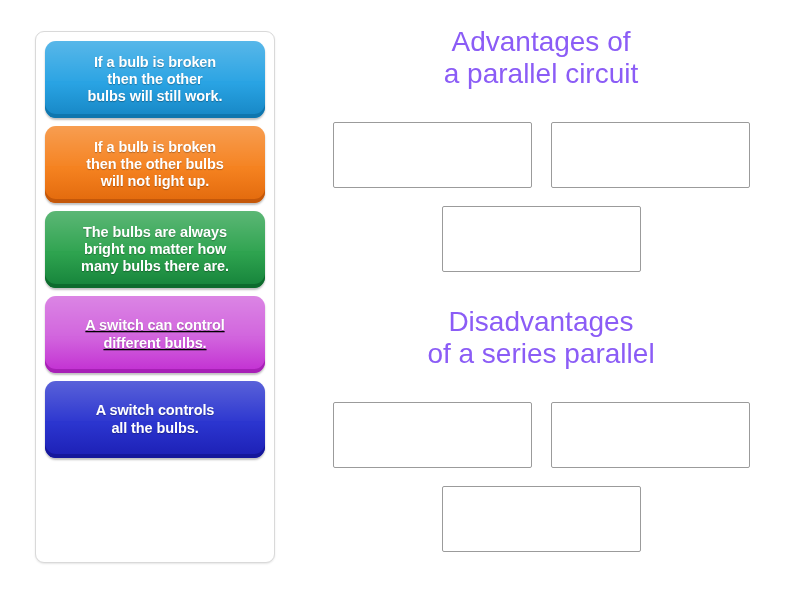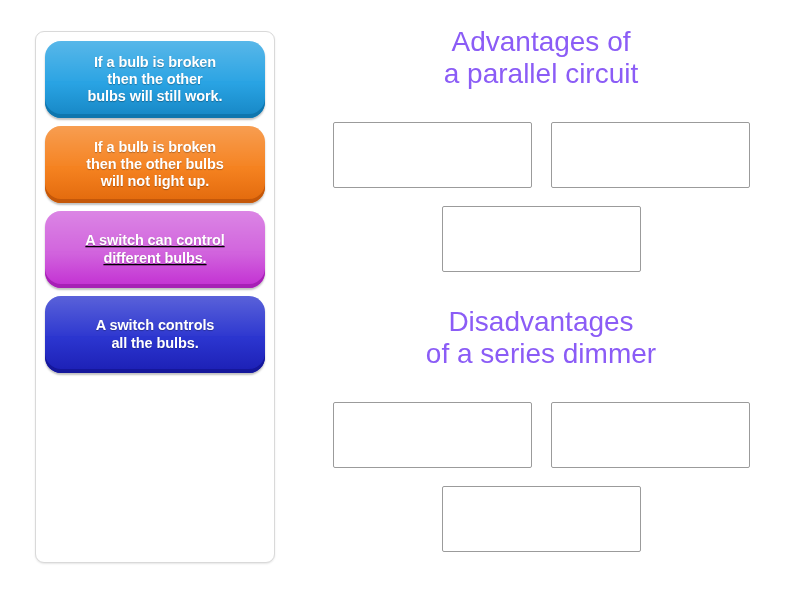--- a/index.html
+++ b/index.html
@@ -35,21 +35,21 @@
     box-shadow: 0 1px 2px rgba(0,0,0,0.10);
     padding: 9px 9px;
   }
 
   .tile {
     position: relative;
     box-sizing: border-box;
     width: 100%;
     height: 77px;
     margin-bottom: 8px;
-    border-radius: 16px;
+    border-radius: 11px;
     display: flex;
     align-items: center;
     justify-content: center;
     text-align: center;
     cursor: move;
     overflow: hidden;
   }
   .tile:last-child { margin-bottom: 13px; }
 
   .tile-label {
@@ -132,20 +132,25 @@
 bulbs will still work.</span>
     </div>
 
 
     <div class="tile" id="tile-3" style="background: linear-gradient(rgb(245, 130, 32) 0%, rgb(245, 130, 32) 55%, rgb(226, 105, 12) 100%); box-shadow: rgb(196, 87, 9) 0px -4px 0px inset, rgba(0, 0, 0, 0.25) 0px 2px 2px;">
       <span class="tile-label">If a bulb is broken
 then the other bulbs
 will not light up.</span>
     </div>
 
+    <div class="tile" id="tile-4" style="background: linear-gradient(rgb(46, 163, 79) 0%, rgb(46, 163, 79) 55%, rgb(21, 130, 58) 100%); box-shadow: rgb(13, 107, 45) 0px -4px 0px inset, rgba(0, 0, 0, 0.25) 0px 2px 2px;">
+      <span class="tile-label">The bulbs are always
+bright no matter how
+many bulbs there are.</span>
+    </div>
 
     <div class="tile" id="tile-5" style="background: linear-gradient(rgb(209, 99, 221) 0%, rgb(209, 99, 221) 55%, rgb(194, 46, 210) 100%); box-shadow: rgb(167, 32, 182) 0px -4px 0px inset, rgba(0, 0, 0, 0.25) 0px 2px 2px; text-decoration: underline;">
       <span class="tile-label">A switch can control
 different bulbs.</span>
     </div>
 
     <div class="tile" id="tile-6" style="background: linear-gradient(rgb(43, 53, 207) 0%, rgb(43, 53, 207) 55%, rgb(28, 31, 180) 100%); box-shadow: rgb(21, 23, 155) 0px -4px 0px inset, rgba(0, 0, 0, 0.25) 0px 2px 2px;">
       <span class="tile-label">A switch controls
 all the bulbs.</span>
     </div>
@@ -161,21 +166,21 @@
       <span></span>
     </div>
     <div class="drop-zone" id="zone-adv-2">
       <span></span>
     </div>
     <div class="drop-zone" id="zone-adv-3">
       <span></span>
     </div>
 
     <div class="group-title" id="title-disadvantages">Disadvantages
-of a series dimmer</div>
+of a series parallel</div>
 
     <div class="drop-zone" id="zone-dis-1">
       <span></span>
     </div>
     <div class="drop-zone" id="zone-dis-2">
       <span></span>
     </div>
     <div class="drop-zone" id="zone-dis-3">
       <span></span>
     </div>

